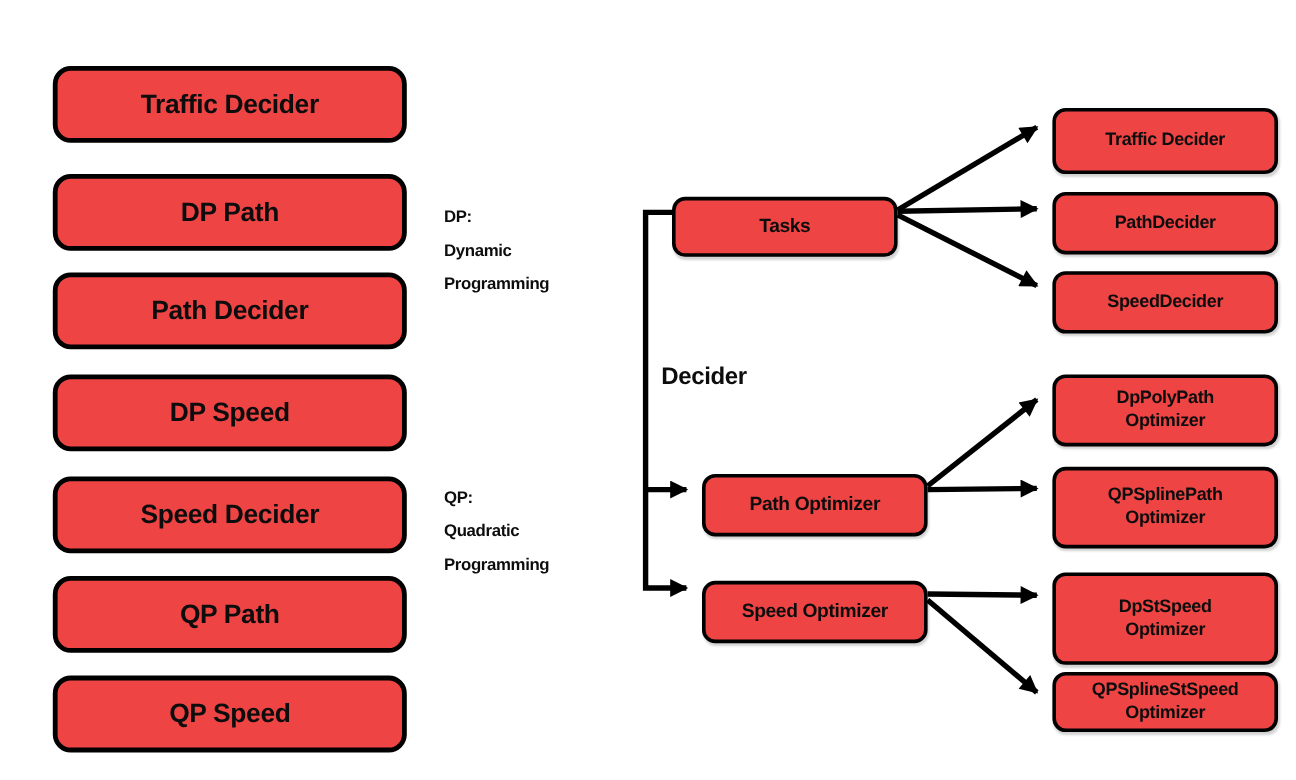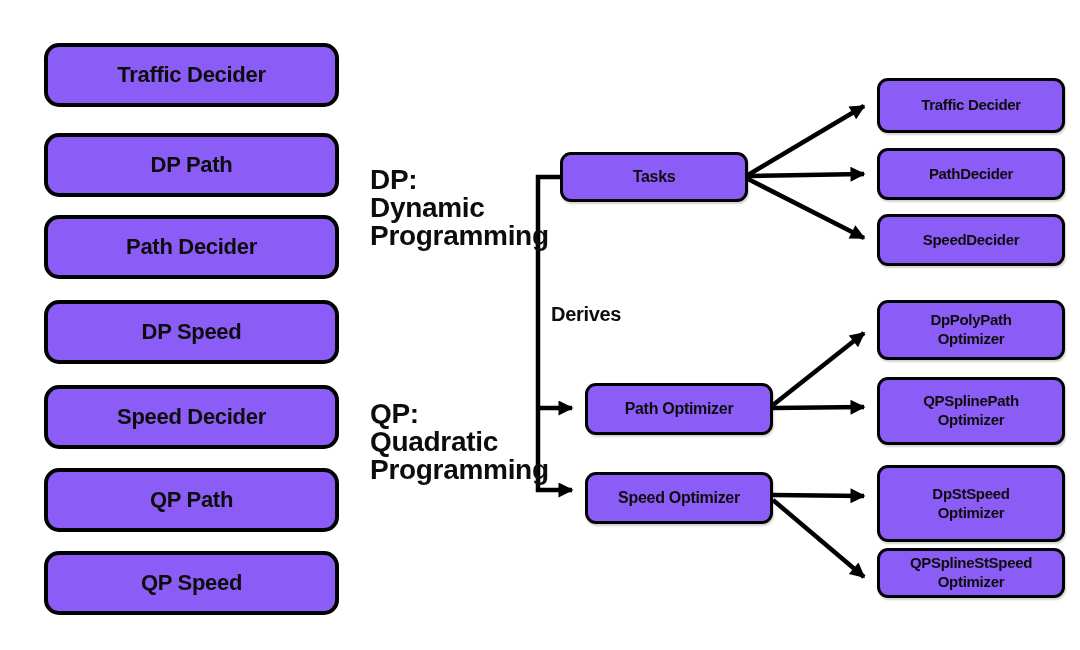--- a/index.html
+++ b/index.html
@@ -8,25 +8,26 @@
     width:1080px;height:650px;
     background:#ffffff;
     font-family:"Liberation Sans", sans-serif;
     color:#0d0d0d;
     overflow:hidden;
   }
   .box{
     position:absolute;
     display:flex;align-items:center;justify-content:center;
     text-align:center;
-    background:#8b5cf6;
+    background:#ef4444;
     border:3.5px solid #000000;
     box-sizing:border-box;
     font-weight:bold;
     letter-spacing:-0.3px;
+    margin-top:12px;
   }
   
   .lbox{
     left:44px;width:295px;height:64px;
     border-width:4px;border-radius:15px;
     font-size:22px;
   }
   .lb1{top:43px}.lb2{top:133px}.lb3{top:215px}
   .lb4{top:300px}.lb5{top:385px}.lb6{top:468px}.lb7{top:551px}
   
@@ -47,21 +48,21 @@
   .rb1{top:78px;height:55px;}
   .rb2{top:148px;height:52px;}
   .rb3{top:214px;height:52px;}
   .rb4{top:300px;height:60px;}
   .rb5{top:377px;height:68px;}
   .rb6{top:465px;height:77px;}
   .rb7{top:548px;height:50px;}
   
   .legend{
     position:absolute;left:370px;
-    font-weight:bold;font-size:28px;line-height:28px;
+    font-weight:bold;font-size:14px;line-height:28px;
     letter-spacing:-0.3px;
   }
   .dp-legend{top:166px;}
   .qp-legend{top:400px;}
   .derives{
     position:absolute;left:551px;top:303px;
     font-weight:bold;font-size:20px;letter-spacing:-0.3px;
   }
   #connectors{position:absolute;left:0;top:0;}
 </style>
@@ -104,21 +105,21 @@
     <div>Dynamic</div>
     <div>Programming</div>
   </div>
 
   <div class="legend qp-legend">
     <div>QP:</div>
     <div>Quadratic</div>
     <div>Programming</div>
   </div>
 
-  <div class="derives">Derives</div>
+  <div class="derives">Decider</div>
 
   <div class="box mbox popt">Path Optimizer</div>
   <div class="box mbox tasks">Tasks</div>
   <div class="box mbox sopt">Speed Optimizer</div>
 
   <div class="box rbox rb1">Traffic Decider</div>
   <div class="box rbox rb3">SpeedDecider</div>
   <div class="box rbox rb2">PathDecider</div>
   <div class="box rbox rb4">DpPolyPath Optimizer</div>
   <div class="box rbox rb5">QPSplinePath Optimizer</div>

